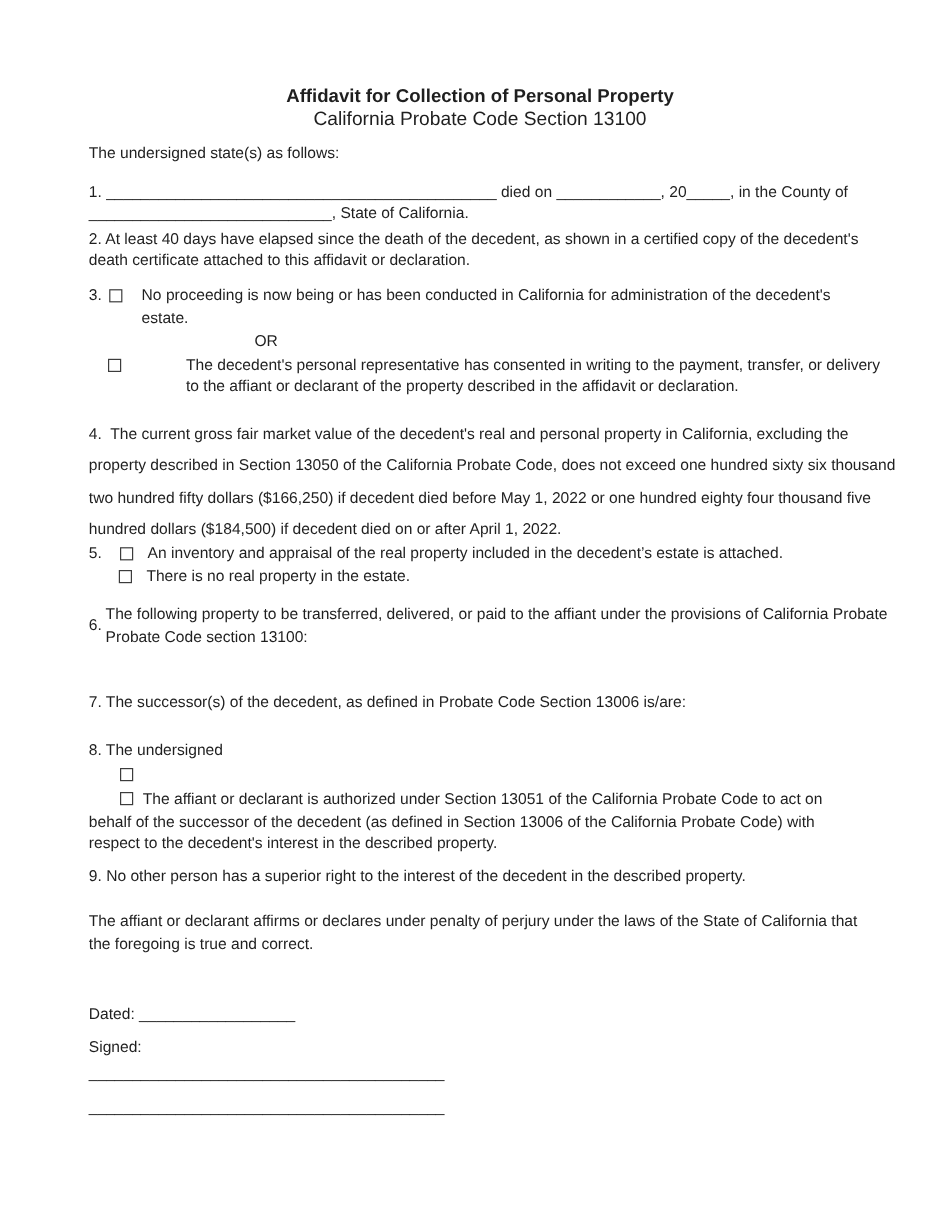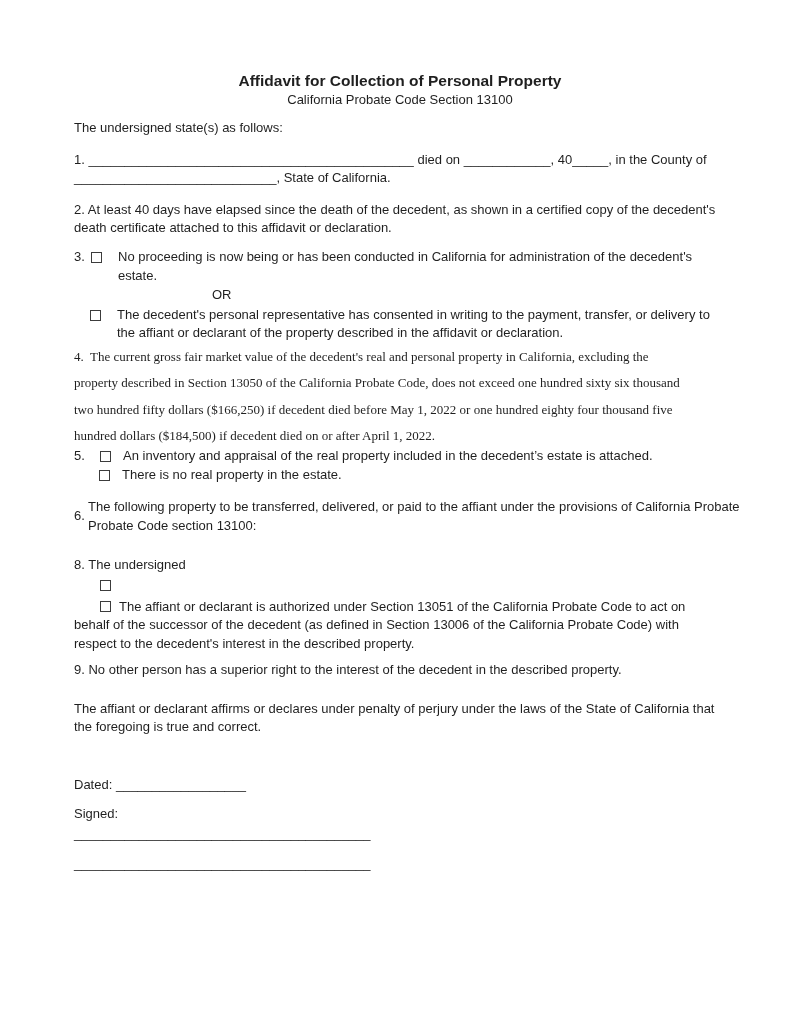--- a/index.html
+++ b/index.html
@@ -18,46 +18,46 @@
   }
   .title {
     text-align: center;
     font-weight: bold;
     font-size: 15.5px;
     line-height: 19px;
     margin: 0 20px 0 0;
   }
   .subtitle {
     text-align: center;
-    font-size: 13px;
+    font-size: 16px;
     line-height: 19px;
     margin: 0 20px 0 0;
   }
   .intro { margin-top: 10px; }
   .pre { white-space: pre; }
   .line { white-space: pre; }
   .item1 { margin-top: 13px; }
-  .item2 { margin-top: 13px; }
+  .item2 { margin-top: 2px; }
   .opt-row { display: flex; align-items: flex-start; margin-top: 10px; }
   .opt-row .num { width: 17px; flex: none; }
   .opt-row.five .num { width: 26px; }
   .opt-row.indent { padding-left: 16px; }
   .opt-row.five-indent { padding-left: 25px; }
   .cb {
     display: inline-block;
     width: 9px; height: 9px;
     border: 1px solid #3c3c3c;
     background: #ffffff;
     flex: none;
   }
   .opt-row .cb { margin-top: 4px; margin-right: 16px; }
   .opt-row.five .cb, .opt-row.five-indent .cb { margin-right: 12px; }
   .opt-row .opt-text { max-width: 612px; }
   .or-line { margin: 1px 0 1px 138px; }
-  .item4 { margin-top: 1px; font-family: Liberation Serif, serif; }
+  .item4 { margin-top: 17px; }
   .item4 .line { line-height: 26.5px; }
   .item5 { margin-top: -3px; }
   .item6 { display: flex; margin-top: 14px; }
   .item6 .num { width: 14px; flex: none; padding-top: 9px; }
   .item7 { margin-top: 36px; }
   .item8-heading { margin-top: 21px; }
   .cb-para {
     margin: 2px 0 0 0;
     text-indent: 26px;
     max-width: 650px;
@@ -76,35 +76,35 @@
 <body>
 
 <div class="page">
 
   <div class="title">Affidavit for Collection of Personal Property</div>
   <div class="subtitle">California Probate Code Section 13100</div>
 
   <div class="intro">The undersigned state(s) as follows:</div>
 
   <div class="item1">
-    <div class="line"><span class="pre">1. </span><span class="pre">_____________________________________________</span><span class="pre"> died on </span><span class="pre">____________</span><span class="pre">, 40</span><span class="pre">_____</span><span class="pre">, in the County of</span></div>
+    <div class="line"><span class="pre">1. </span><span class="pre">_____________________________________________</span><span class="pre"> died on </span><span class="pre">____________</span><span class="pre">, 20</span><span class="pre">_____</span><span class="pre">, in the County of</span></div>
     <div class="line"><span class="pre">____________________________</span><span class="pre">, State of California.</span></div>
   </div>
 
   <div class="item2">2. At least 40 days have elapsed since the death of the decedent, as shown in a certified copy of the decedent's death certificate attached to this affidavit or declaration.</div>
 
   <div class="opt-row">
     <span class="num">3.</span>
     <span class="cb"></span>
     <span class="opt-text">No proceeding is now being or has been conducted in California for administration of the decedent's estate.</span>
   </div>
 
   <div class="or-line">OR</div>
 
-  <div class="opt-row indent" style="margin-top:1px;">
+  <div class="opt-row indent" style="margin-top:1px;gap:38px;">
     <span class="cb"></span>
     <span class="opt-text">The decedent's personal representative has consented in writing to the payment, transfer, or delivery to the affiant or declarant of the property described in the affidavit or declaration.</span>
   </div>
 
   <div class="item4">
     <div class="line">4.  The current gross fair market value of the decedent's real and personal property in California, excluding the</div>
     <div class="line">property described in Section 13050 of the California Probate Code, does not exceed one hundred sixty six thousand</div>
     <div class="line">two hundred fifty dollars ($166,250) if decedent died before May 1, 2022 or one hundred eighty four thousand five</div>
     <div class="line">hundred dollars ($184,500) if decedent died on or after April 1, 2022.</div>
   </div>
@@ -122,20 +122,21 @@
   </div>
 
   <div class="item6">
     <span class="num">6.</span>
     <div>
       <div class="line">The following property to be transferred, delivered, or paid to the affiant under the provisions of California Probate</div>
       <div class="line">Probate Code section 13100:</div>
     </div>
   </div>
 
+  <div class="item7">7. The successor(s) of the decedent, as defined in Probate Code Section 13006 is/are:</div>
 
   <div class="item8-heading">8. The undersigned</div>
 
   <p class="cb-para"><span class="cb"></span></p>
 
   <p class="cb-para"><span class="cb"></span><span class="opt-text">The affiant or declarant is authorized under Section 13051 of the California Probate Code to act on behalf of the successor of the decedent (as defined in Section 13006 of the California Probate Code) with respect to the decedent's interest in the described property.</span></p>
 
   <div class="item9">9. No other person has a superior right to the interest of the decedent in the described property.</div>
 
 

